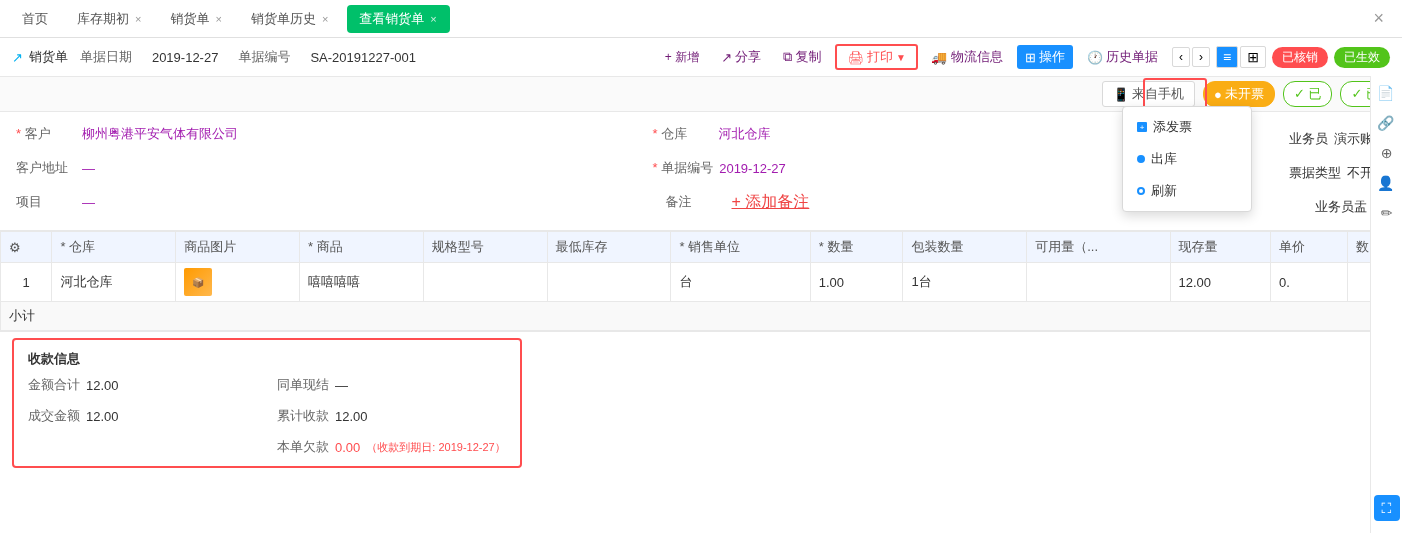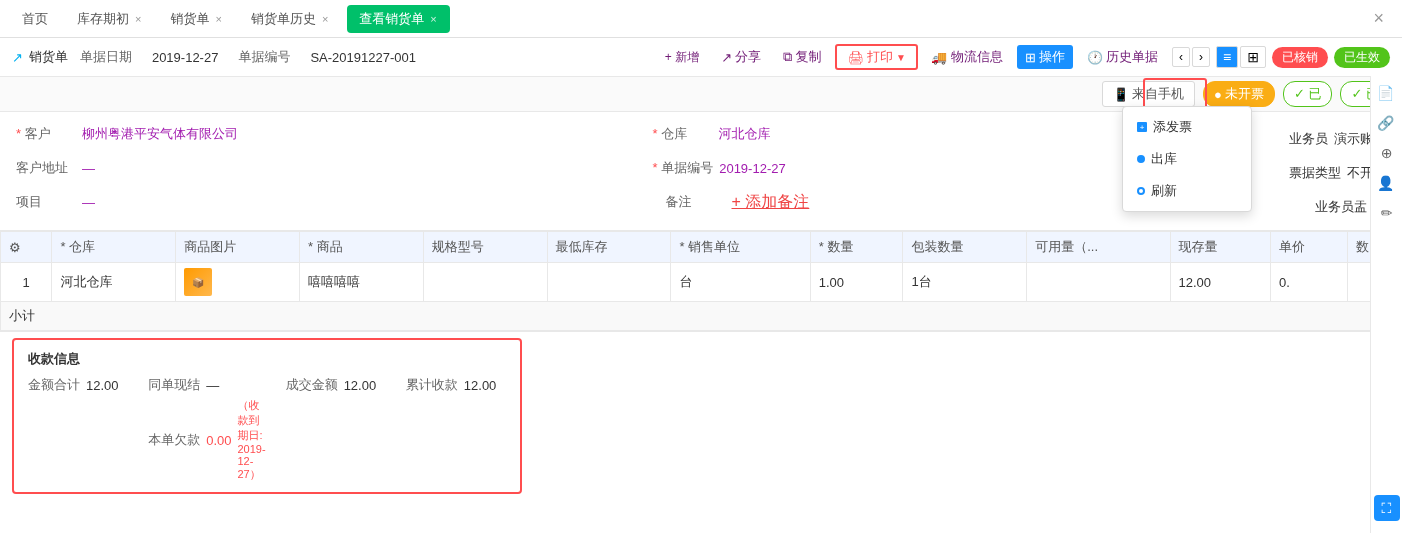--- a/index.html
+++ b/index.html
@@ -207,22 +207,22 @@
       display: inline-flex;
       align-items: center;
       justify-content: center;
       border-radius: 2px;
       color: #fff;
       font-size: 10px;
     }
     .summary-title { font-weight: bold; margin-bottom: 8px; font-size: 13px; }
     .summary-grid {
       display: grid;
-      grid-template-columns: 1fr 1fr 1fr 1fr;
-      gap: 4px 20px;
+      grid-template-columns: 1fr 1fr;
+      gap: 13px 20px;
     }
     .summary-item { display: flex; align-items: center; gap: 6px; font-size: 12px; }
     .summary-item label { color: #666; white-space: nowrap; }
     .summary-item .val { color: #333; }
     .summary-item .val.red { color: #ff4d4f; }
     .summary-item .val.hint { color: #ff4d4f; font-size: 11px; }
 
     
     .right-sidebar {
       position: absolute;

